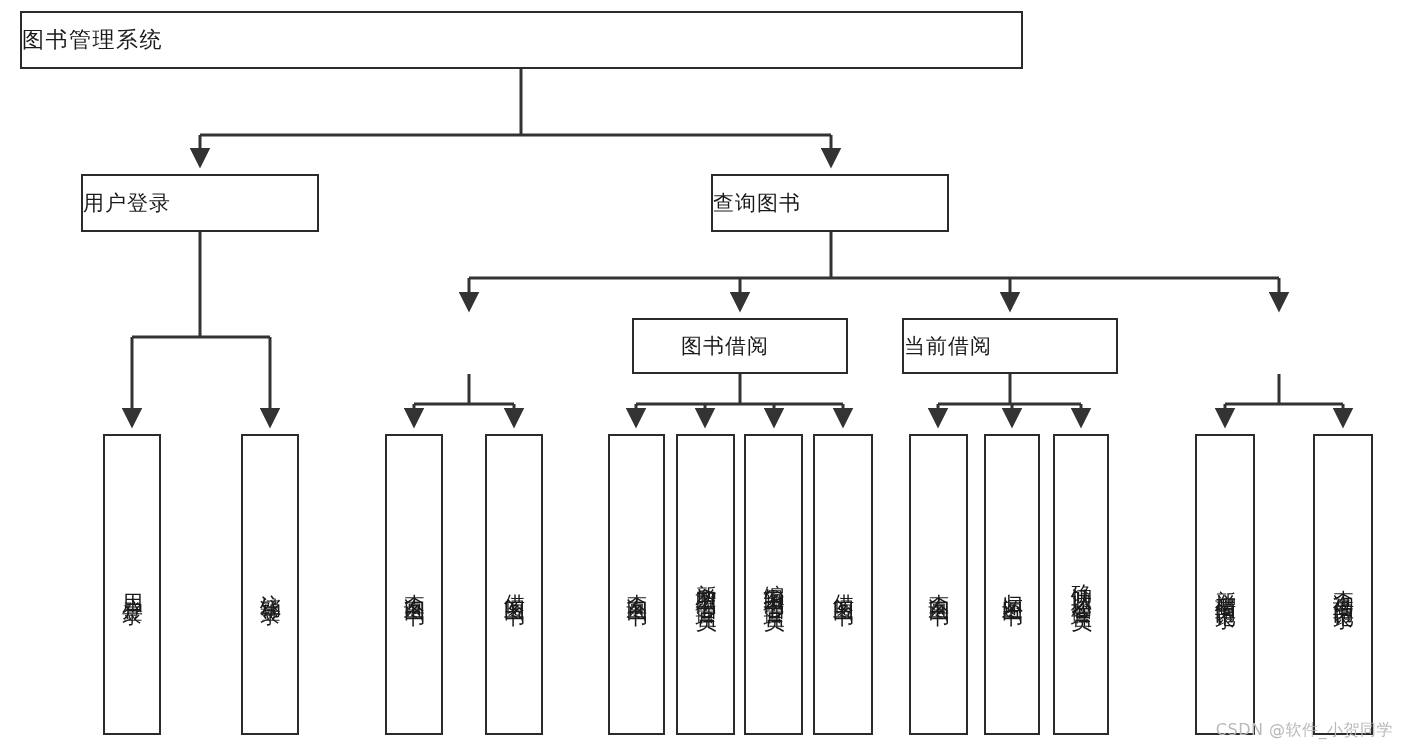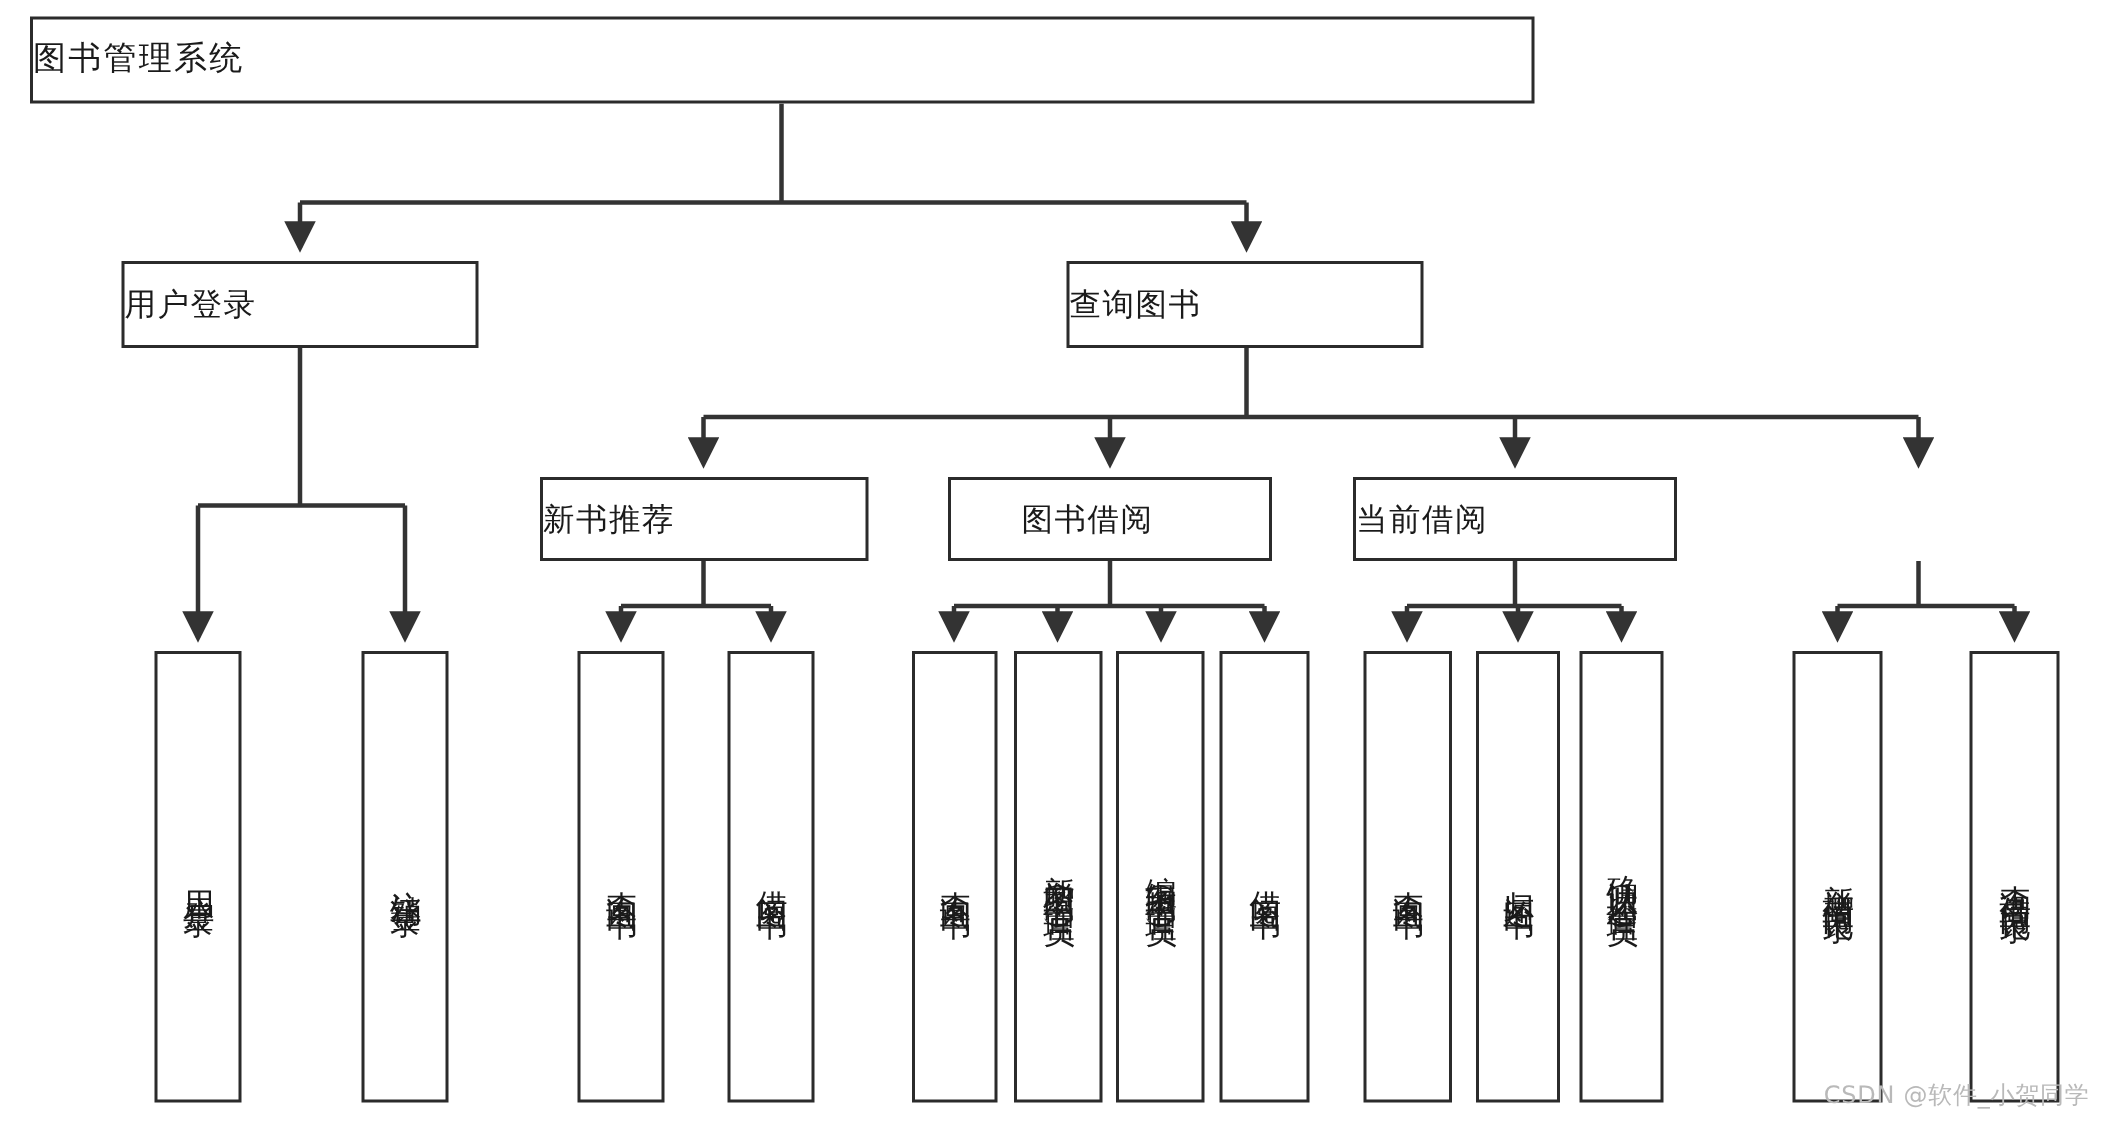--- a/index.html
+++ b/index.html
@@ -138,23 +138,20 @@
   </div>
 
   <div class="node horiz" style="left:81px; top:174px; width:238px; height:58px;">
     <span class="lbl">用户登录</span>
   </div>
 
   <div class="node horiz" style="left:711px; top:174px; width:238px; height:58px;">
     <span class="lbl">查询图书</span>
   </div>
 
-  <div class="node horiz" style="left:360px; top:318px; width:219px; height:56px;">
-    <span class="lbl">新书推荐</span>
-  </div>
 
   <div class="node horiz" style="left:632px; top:318px; width:216px; height:56px;padding-left:47px;">
     <span class="lbl">图书借阅</span>
   </div>
 
   <div class="node horiz" style="left:902px; top:318px; width:216px; height:56px;">
     <span class="lbl">当前借阅</span>
   </div>
 
 

